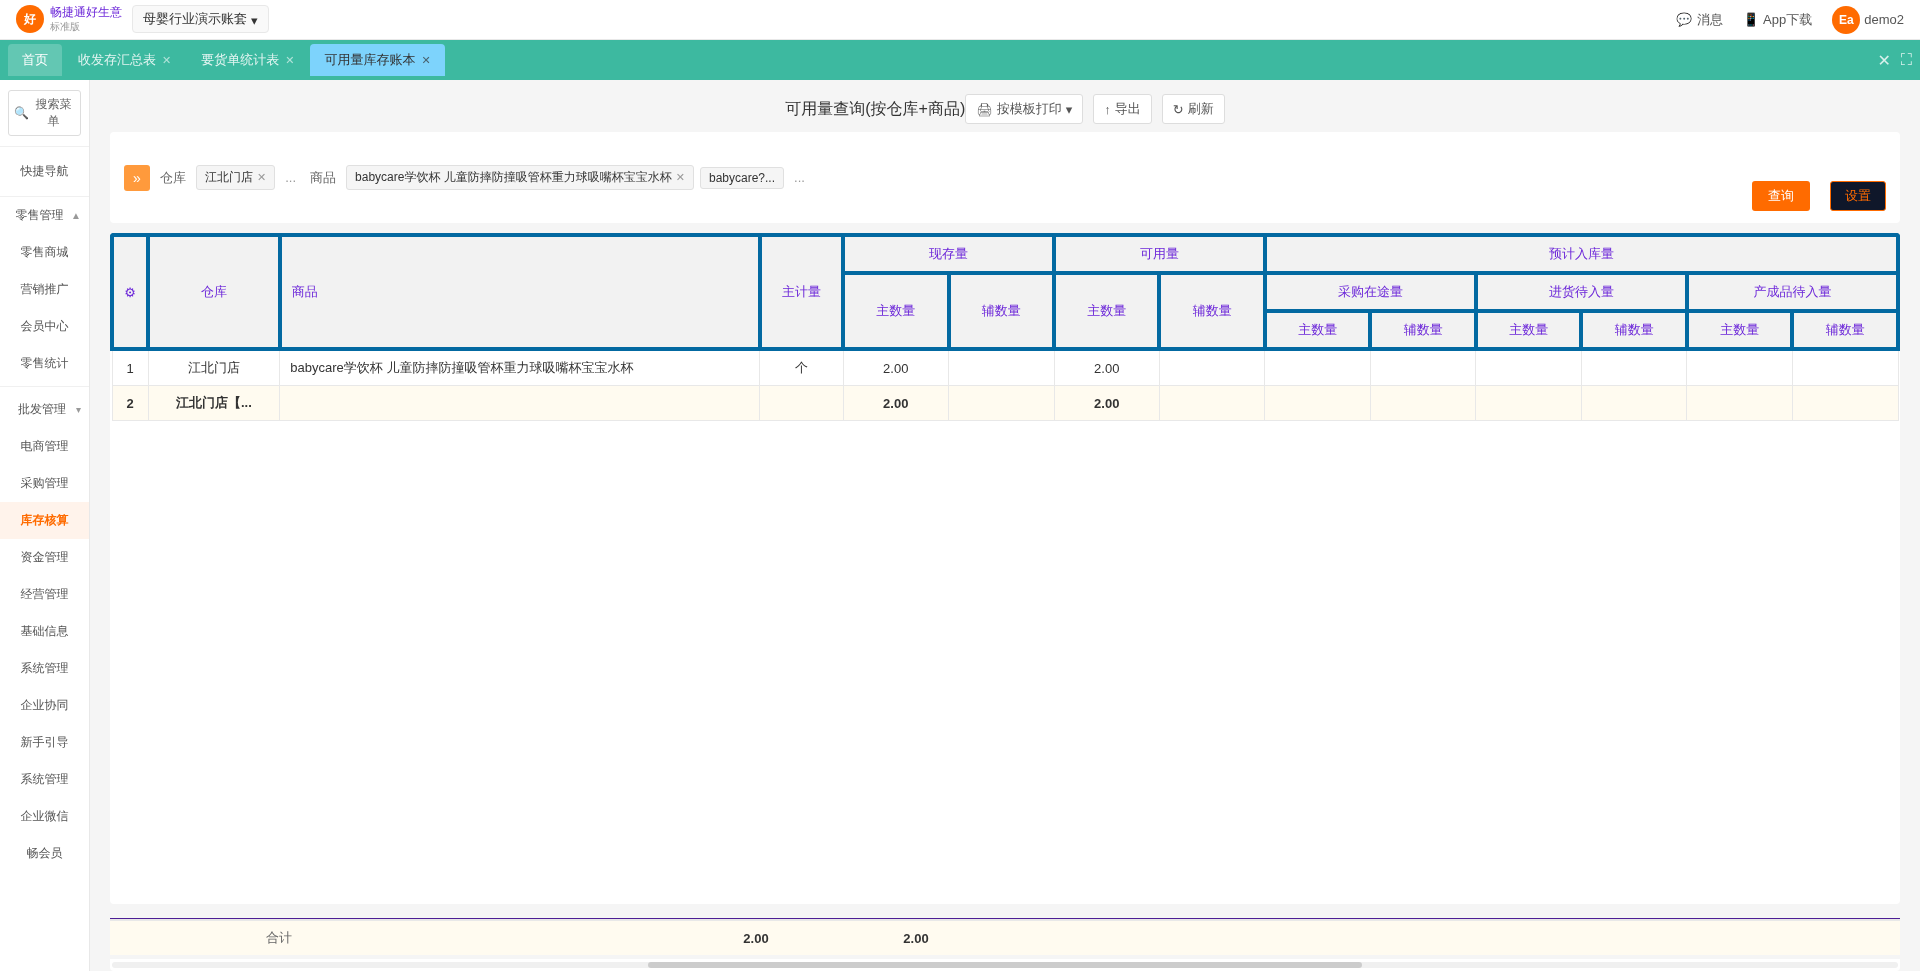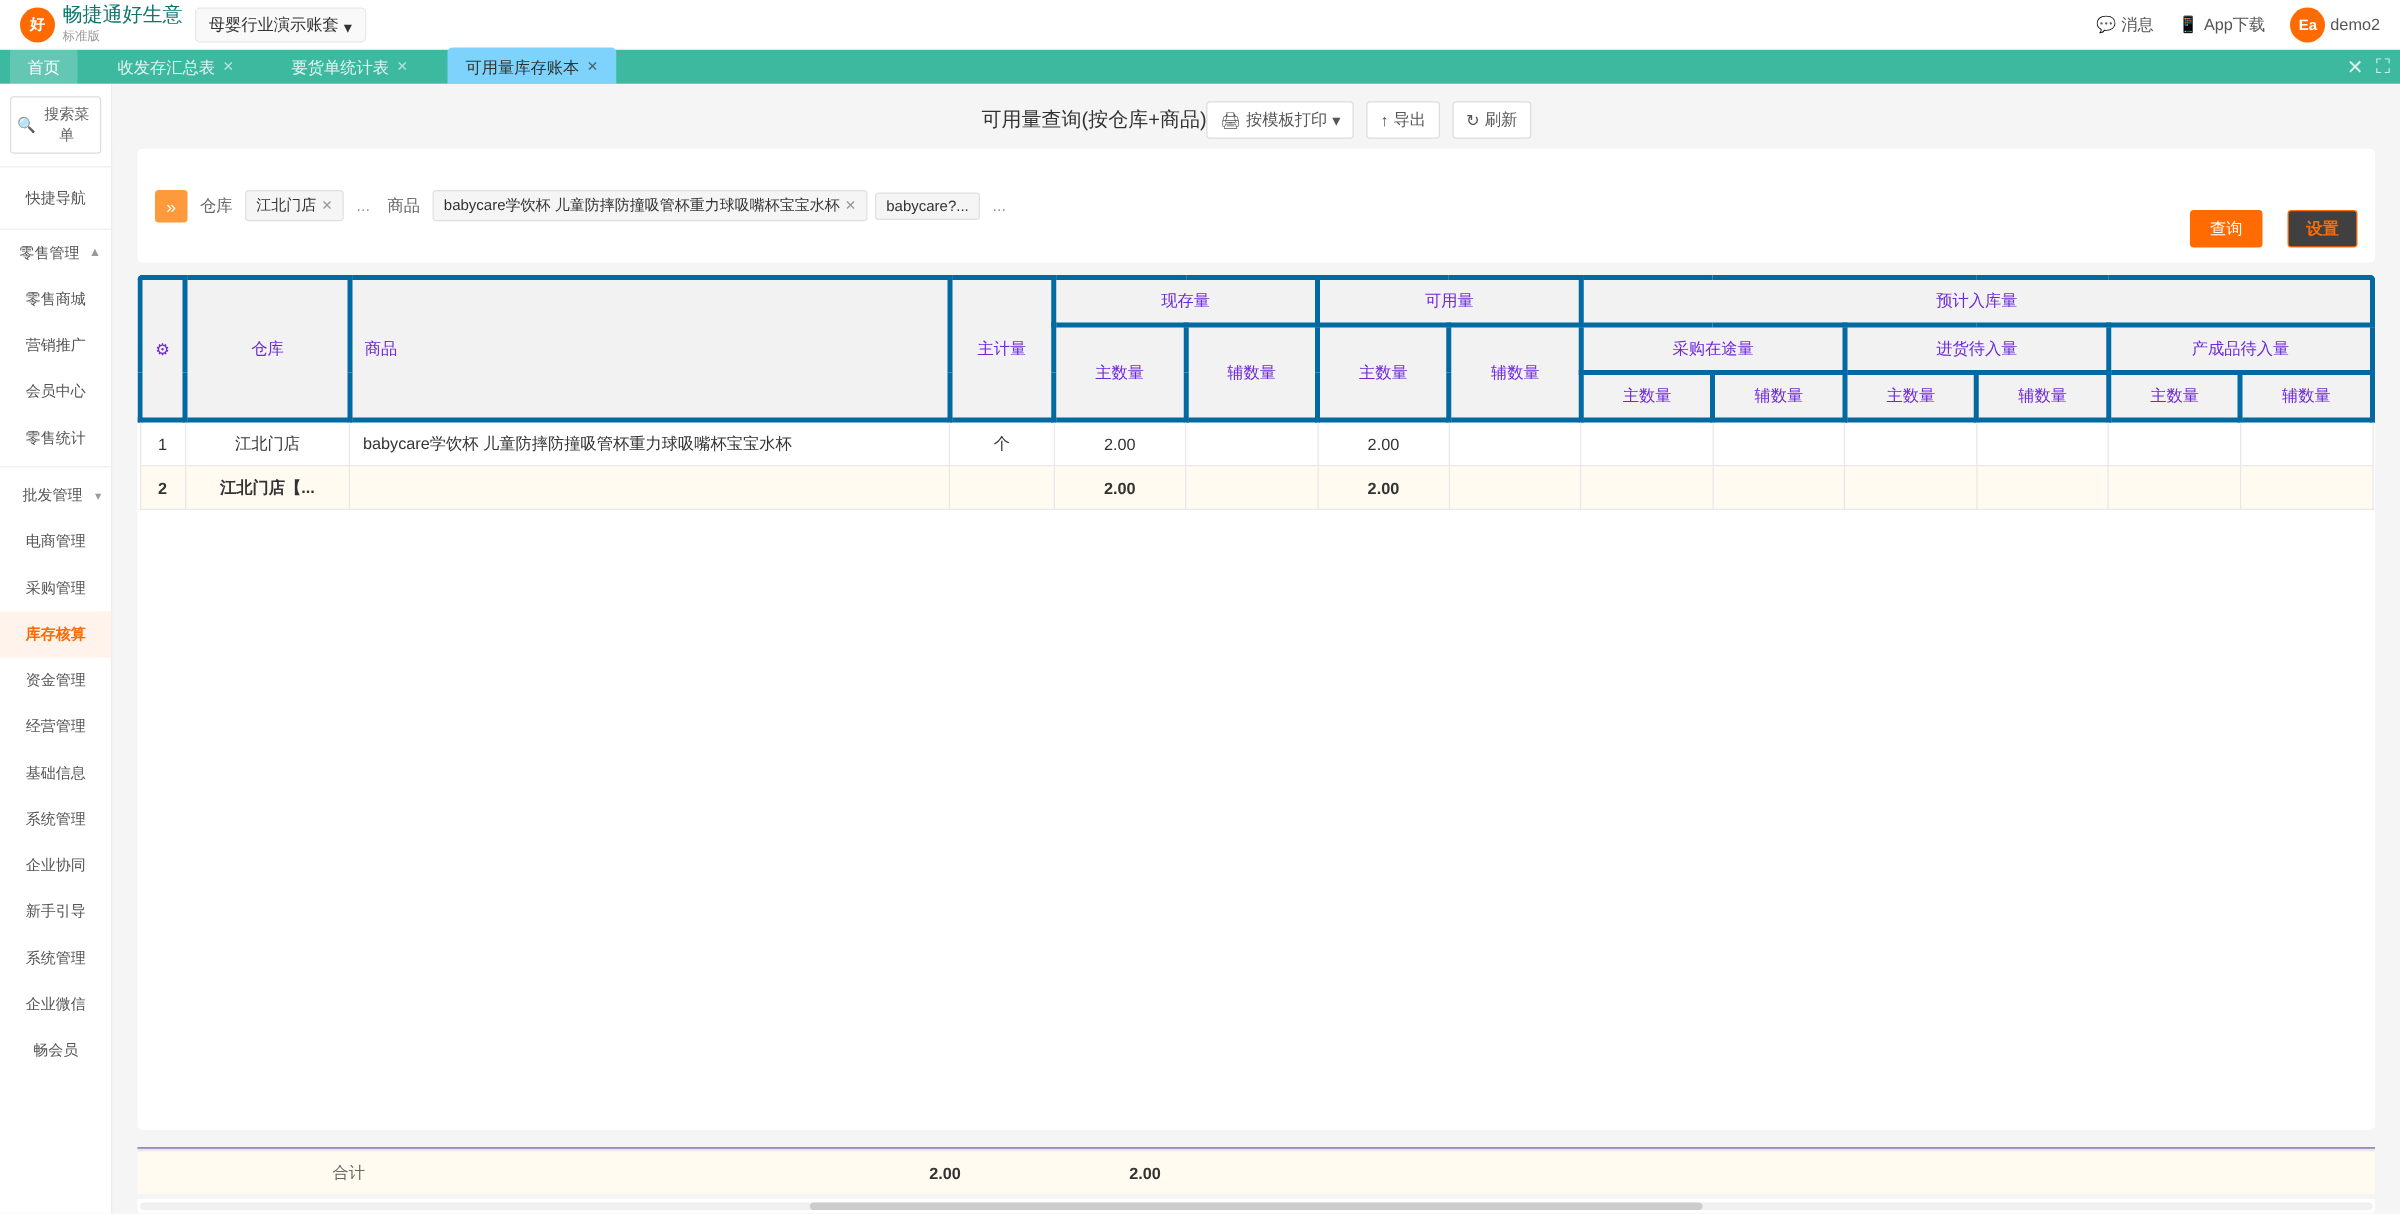--- a/index.html
+++ b/index.html
@@ -3,29 +3,29 @@
   <meta charset="utf-8">
   <style>
     * { box-sizing: border-box; margin: 0; padding: 0; }
     body { font-family: "Microsoft YaHei", "SimHei", sans-serif; font-size: 13px; background: #f5f5f5; display: flex; flex-direction: column; height: 971px; overflow: hidden; }
 
     
     .top-bar { background: #fff; height: 40px; display: flex; align-items: center; justify-content: space-between; padding: 0 16px; border-bottom: 1px solid #e8e8e8; flex-shrink: 0; }
     .top-bar-left { display: flex; align-items: center; gap: 10px; }
     .logo-area { display: flex; align-items: center; gap: 6px; }
     .logo-icon { width: 28px; height: 28px; background: #ff6b00; border-radius: 50%; display: flex; align-items: center; justify-content: center; color: white; font-size: 12px; font-weight: bold; }
-    .logo-text { font-size: 16px; color: #0f766e; line-height: 1.2; }
+    .logo-text { font-size: 12px; color: #6d28d9; line-height: 1.2; }
     .logo-sub { font-size: 10px; color: #999; }
     .store-selector { display: flex; align-items: flex-end; gap: 4px; font-size: 13px; color: #333; cursor: pointer; background: #f9f9f9; border: 1px solid #e8e8e8; border-radius: 4px; padding: 4px 10px; }
     .top-bar-right { display: flex; align-items: center; gap: 20px; font-size: 13px; color: #555; }
     .top-bar-right-item { display: flex; align-items: center; gap: 4px; cursor: pointer; }
     .avatar { width: 28px; height: 28px; border-radius: 50%; background: #ff6b00; color: white; display: flex; align-items: center; justify-content: center; font-size: 12px; font-weight: bold; }
 
     
-    .tab-bar { background: #3db9a0; height: 27px; display: flex; align-items: center; padding: 0 8px; flex-shrink: 0; gap: 18px; }
+    .tab-bar { background: #3db9a0; height: 40px; display: flex; align-items: center; padding: 0 8px; flex-shrink: 0; gap: 2px; }
     .tab { display: flex; align-items: center; gap: 6px; padding: 0 14px; height: 32px; border-radius: 4px 4px 0 0; font-size: 13px; cursor: pointer; color: rgba(255,255,255,0.85); }
     .tab.active { background: #7dd3fc; color: #333; border-radius: 4px 4px 0 0; }
     .tab-home { background: rgba(255,255,255,0.2); color: white; }
     .tab-close { font-size: 11px; opacity: 0.7; }
     .tab-bar-actions { margin-left: auto; display: flex; gap: 10px; }
     .tab-bar-btn { color: white; cursor: pointer; font-size: 16px; opacity: 0.8; }
 
     
     .main-layout { display: flex; flex: 1; overflow: hidden; }
 
@@ -54,21 +54,21 @@
     
     .filter-area { background: #fff; margin: 0 20px 10px; border-radius: 4px; padding: 12px 14px; display: flex; align-items: center; gap: 10px; flex-shrink: 0; }
     .filter-toggle { width: 26px; height: 26px; background: #ff9a3c; border-radius: 3px; display: flex; align-items: center; justify-content: center; cursor: pointer; color: white; font-size: 14px; }
     .filter-label { color: #666; font-size: 13px; white-space: nowrap; }
     .filter-tags { display: flex; align-items: center; gap: 6px; flex-wrap: wrap; }
     .filter-tag { display: flex; align-items: center; gap: 4px; background: #f5f5f5; border: 1px solid #e0e0e0; border-radius: 3px; padding: 3px 8px; font-size: 12px; color: #333; }
     .filter-tag-close { cursor: pointer; color: #999; font-size: 11px; }
     .filter-dots { color: #999; cursor: pointer; padding: 0 4px; }
     .filter-actions { margin-left: auto; display: flex; gap: 20px; margin-top: 37px; }
     .btn-query { background: #ff6b00; color: white; border: none; border-radius: 3px; padding: 6px 16px; cursor: pointer; font-size: 13px; }
-    .btn-settings { background: #404040; color: #ff6b00; border: 1px solid #ff6b00; border-radius: 3px; padding: 5px 14px; cursor: pointer; font-size: 13px; font-weight: bold; }
+    .btn-settings { background: #0f172a; color: #ff6b00; border: 1px solid #ff6b00; border-radius: 3px; padding: 5px 14px; cursor: pointer; font-size: 13px; }
 
     
     .table-wrapper { background: #fff; margin: 0 20px 10px; border-radius: 4px; flex: 1; overflow: auto; }
     table { width: 100%; border-collapse: collapse; font-size: 13px; }
     thead tr th { background: #f2f2f2; border: 4px solid #0369a1; padding: 8px 10px; text-align: center; color: #6d28d9; font-weight: normal; white-space: nowrap; }
     thead tr.header-row-1 th { }
     tbody tr td { border: 1px solid #e8e8e8; padding: 8px 10px; text-align: center; color: #333; }
     tbody tr.summary-row td { background: #fffbf0; font-weight: bold; }
     .col-settings { width: 36px; }
     .col-warehouse { min-width: 100px; }

